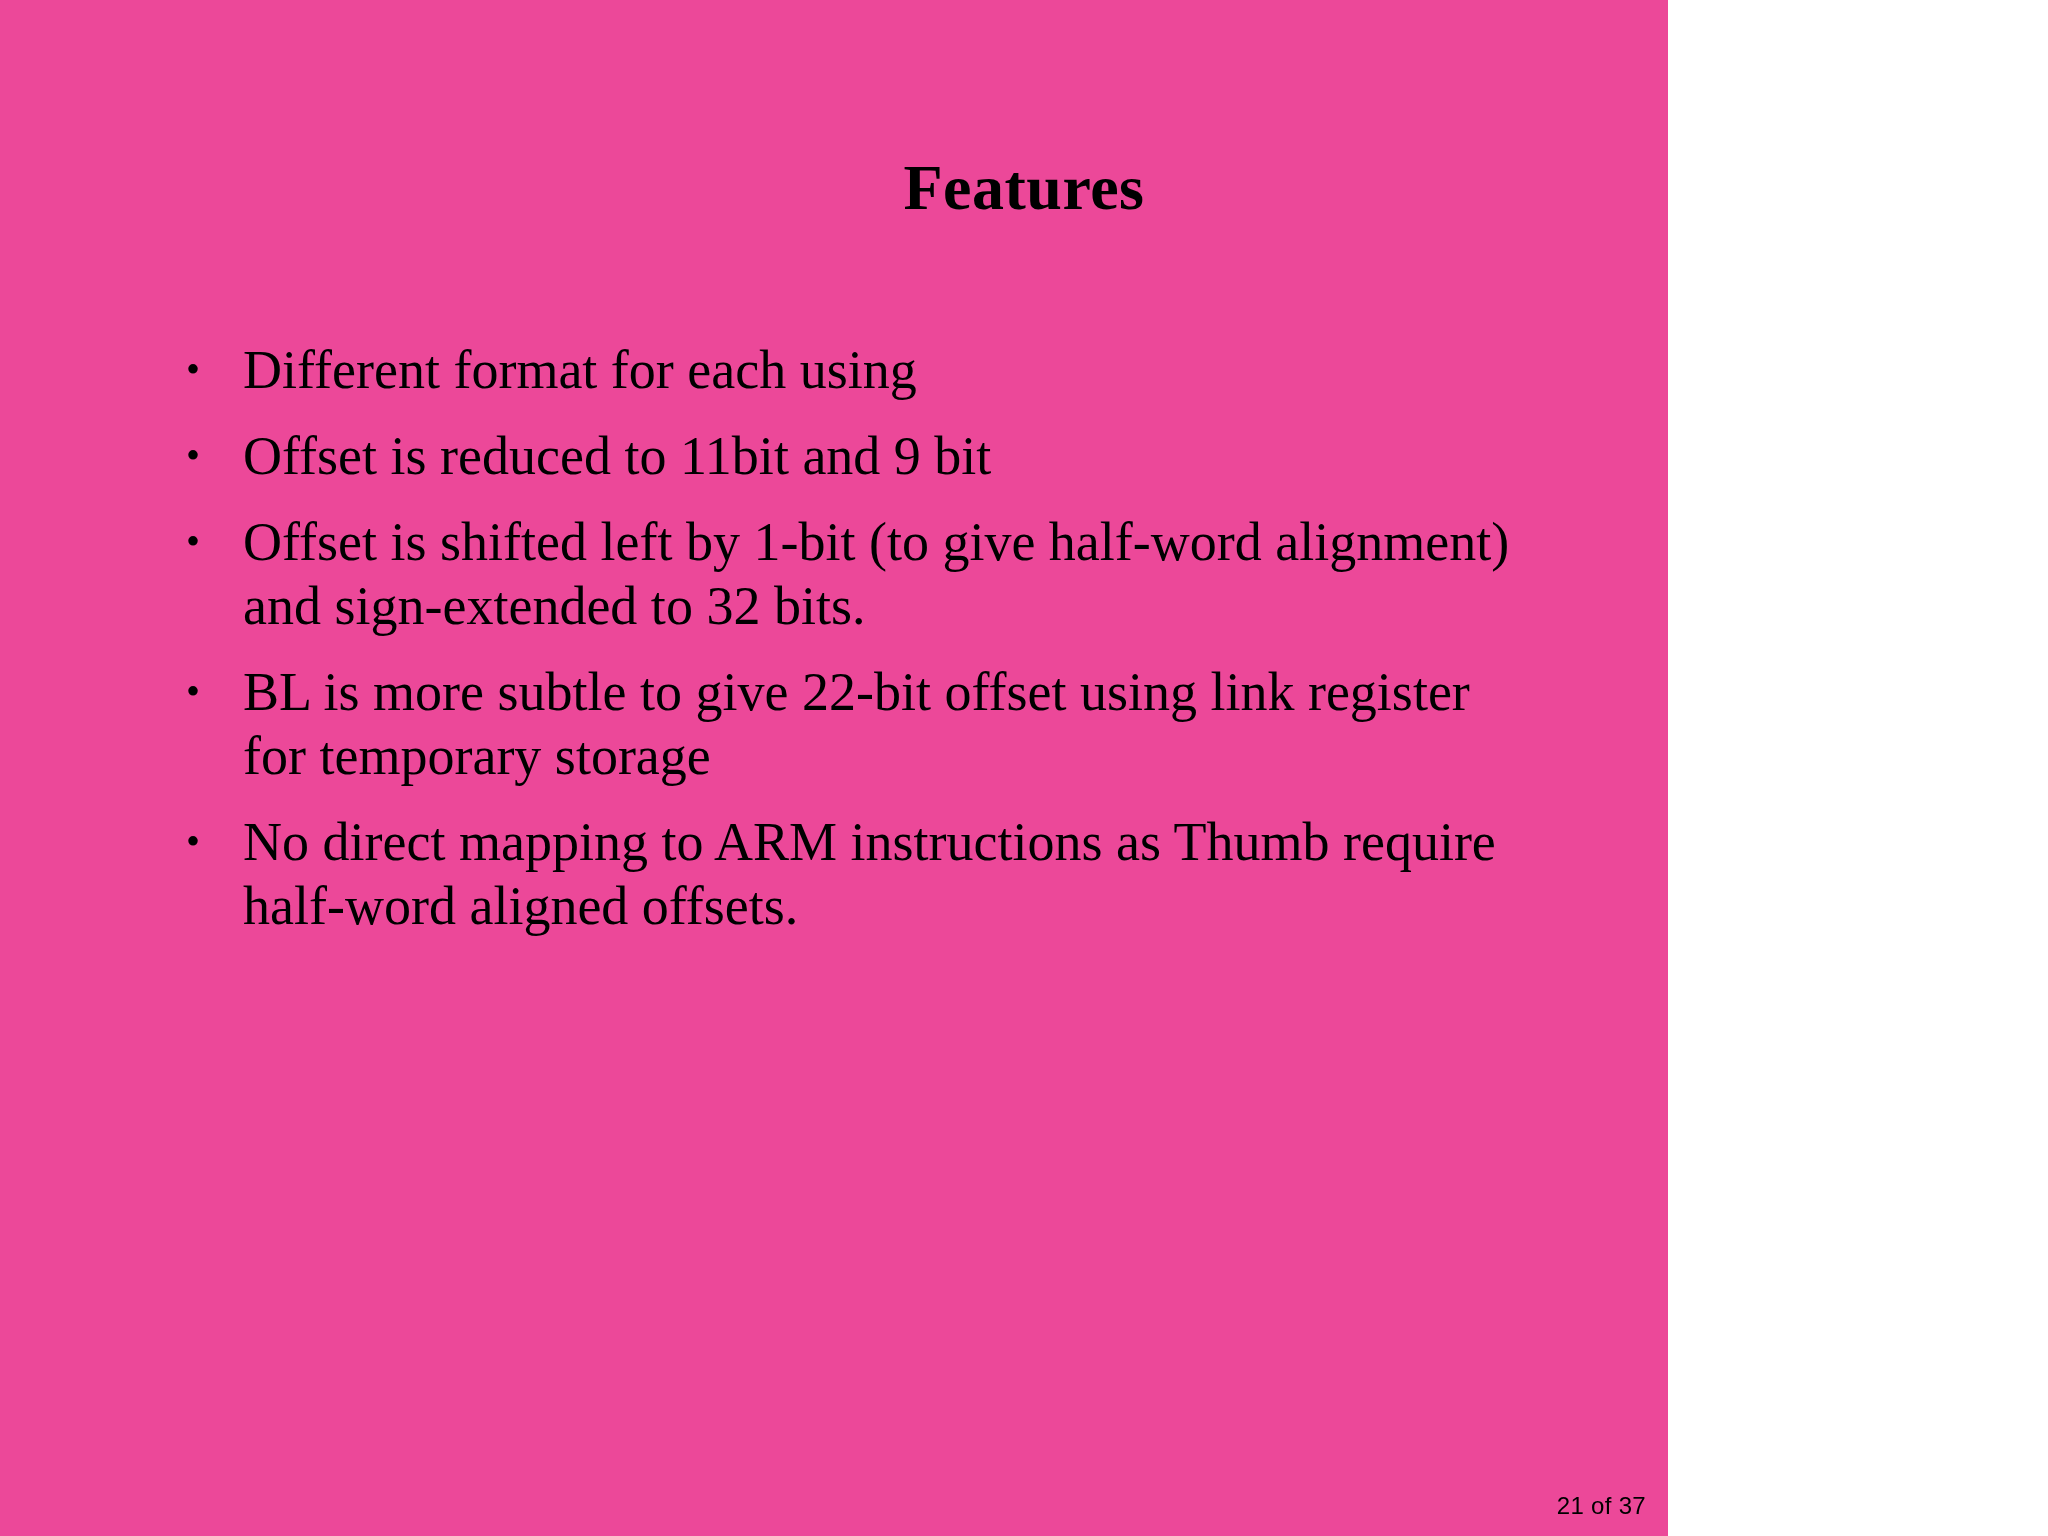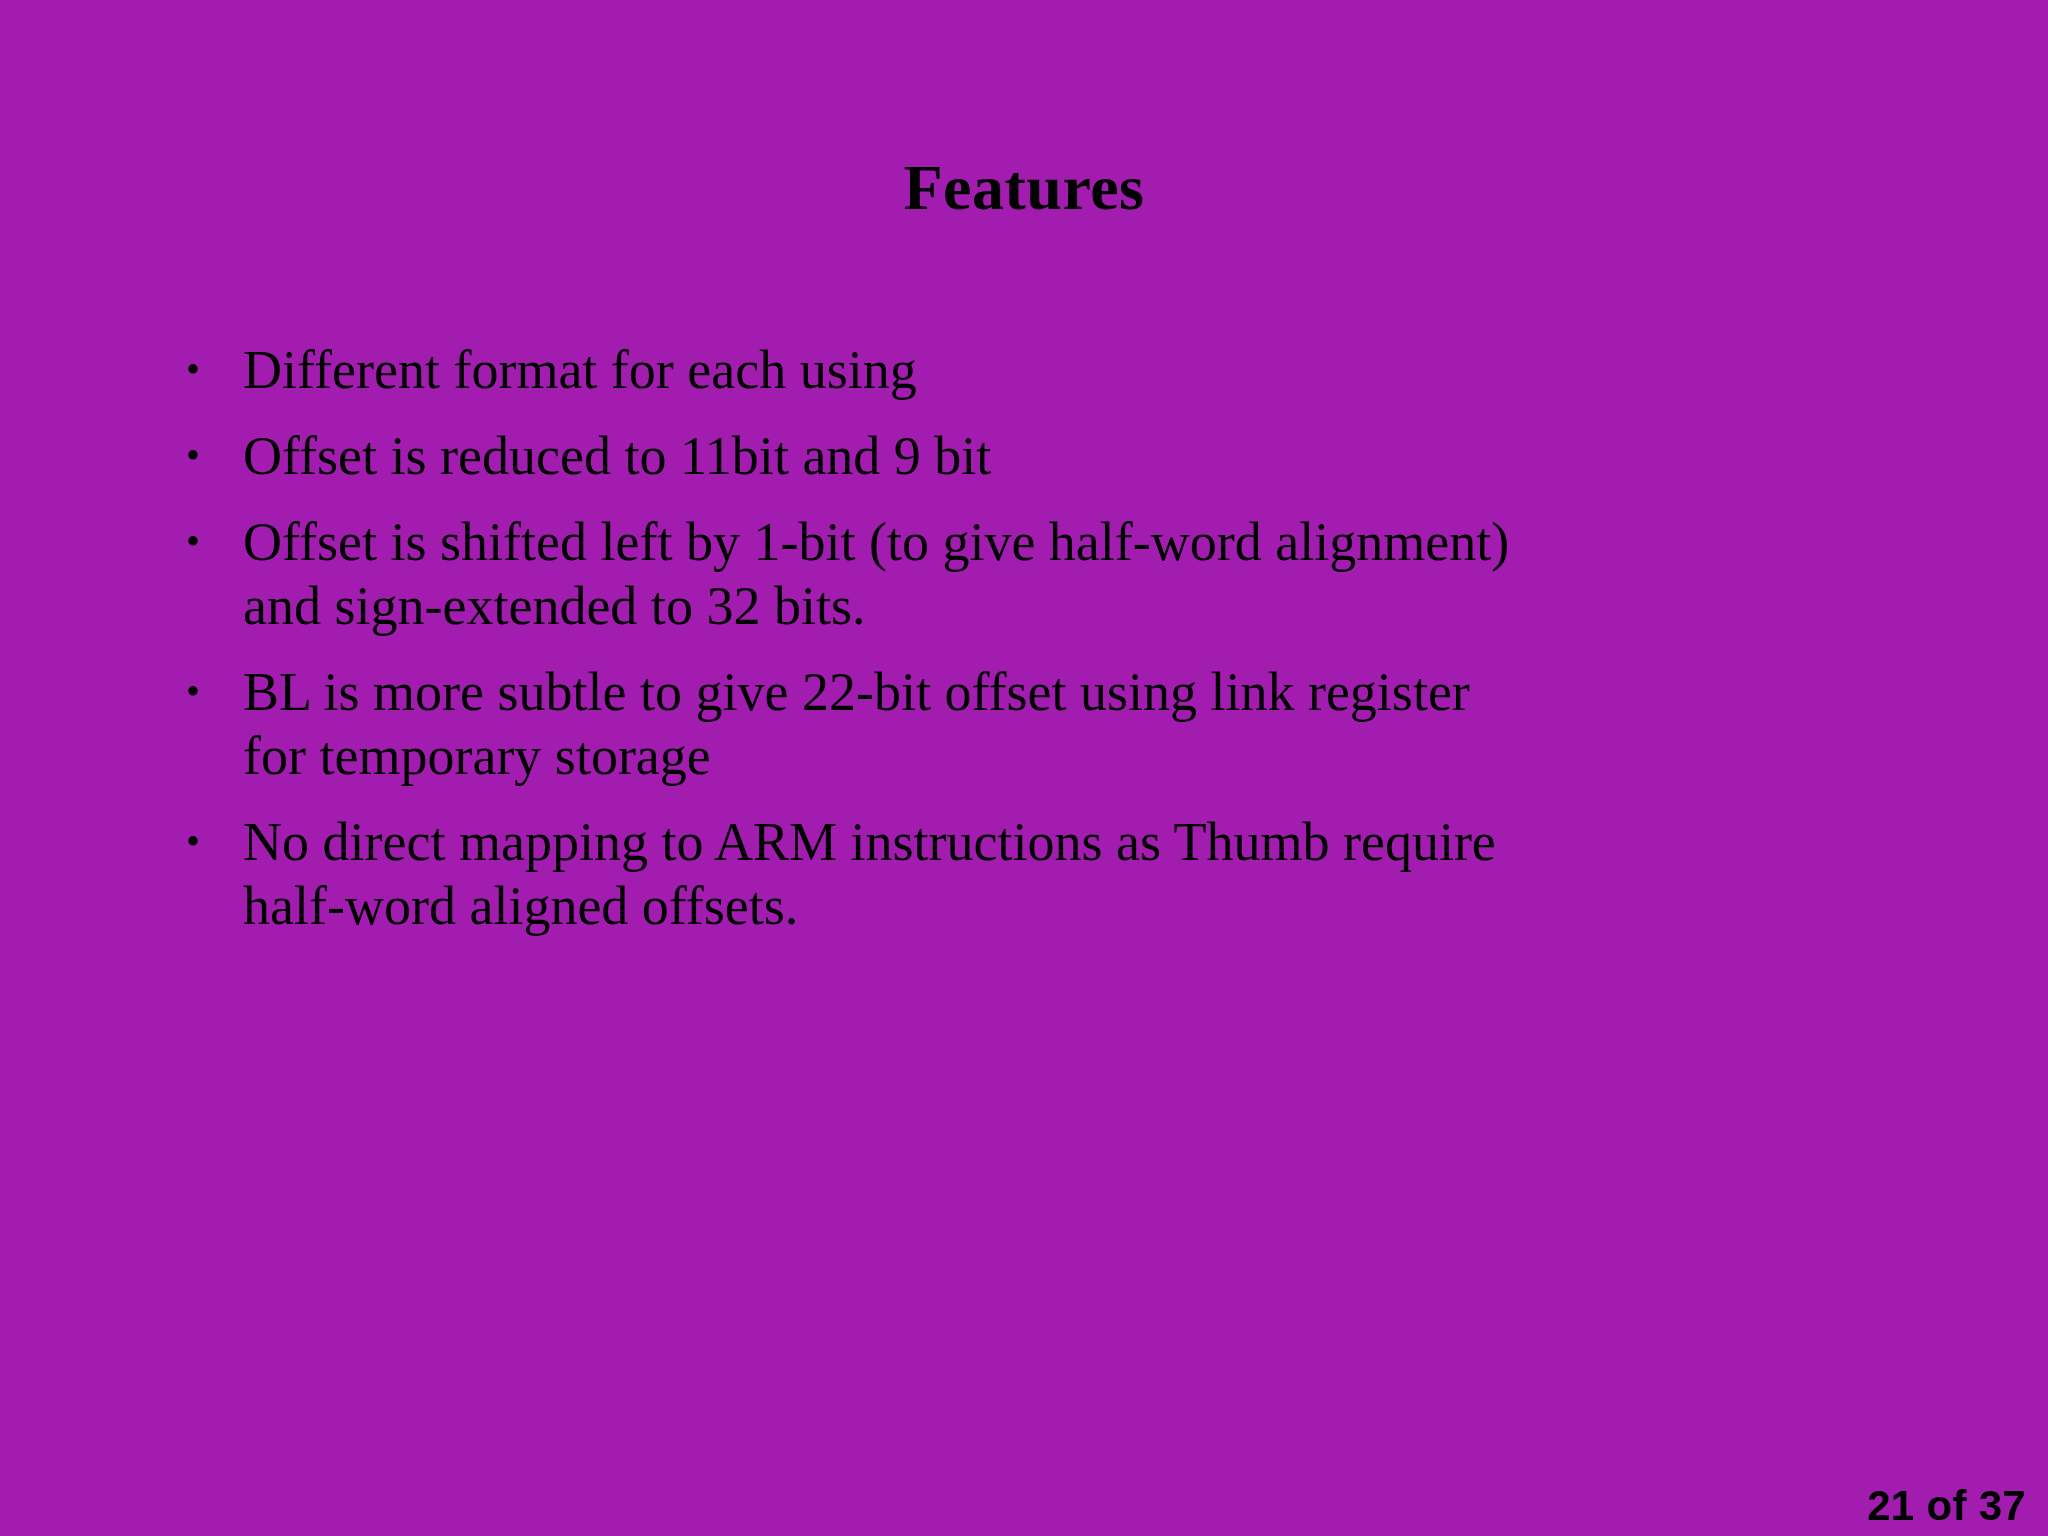--- a/index.html
+++ b/index.html
@@ -2,23 +2,23 @@
 <html><head>
 <meta charset="utf-8">
 <style>
   html, body {
     margin: 0;
     padding: 0;
     background: #ffffff;
   }
   .slide {
     position: relative;
-    width: 2048px;
+    width: 1668px;
     height: 1536px;
-    background: #a21caf;
+    background: #ec4899;
     overflow: hidden;
     font-family: "Liberation Serif", "DejaVu Serif", serif;
     color: #000000;
   }
   .slide-title {
     position: absolute;
     left: 0;
     top: 110px;
     width: 2048px;
     text-align: center;
@@ -63,22 +63,22 @@
   }
   .bullet-text {
     display: block;
     white-space: pre-line;
   }
   .page-number {
     position: absolute;
     right: 22px;
     bottom: 10px;
     font-family: "Liberation Sans", "DejaVu Sans", sans-serif;
-    font-weight: bold;
-    font-size: 42px;
+    font-weight: normal;
+    font-size: 24px;
     line-height: 40px;
     color: #000000;
     letter-spacing: 0.3px;
   }
 </style>
 </head>
 <body>
 
 <div class="slide">
 

